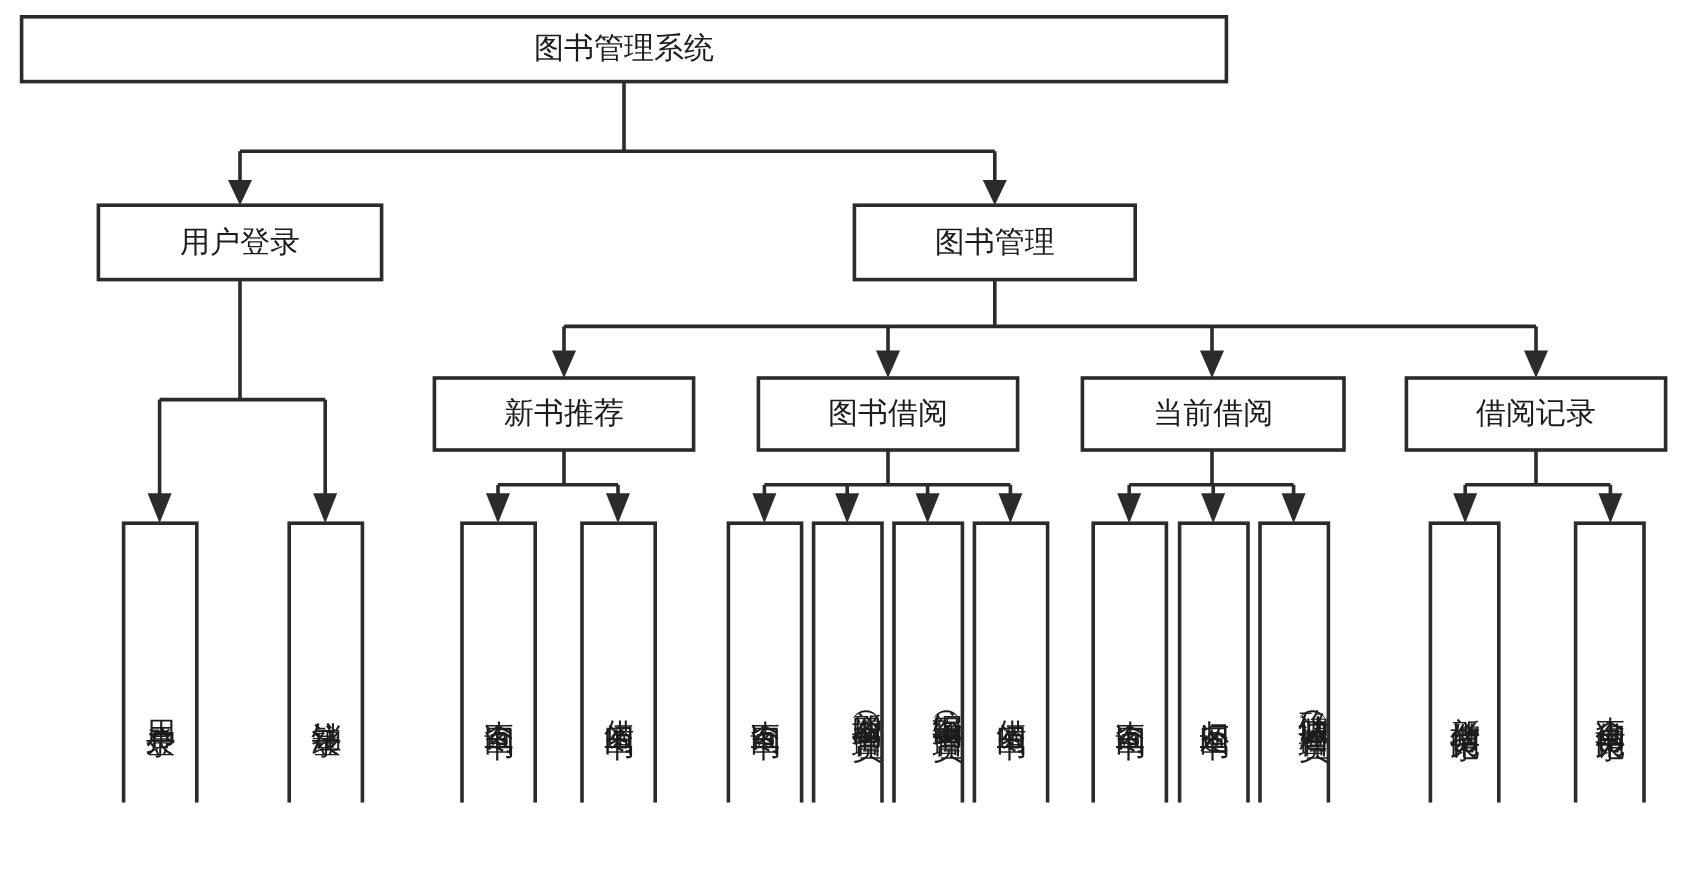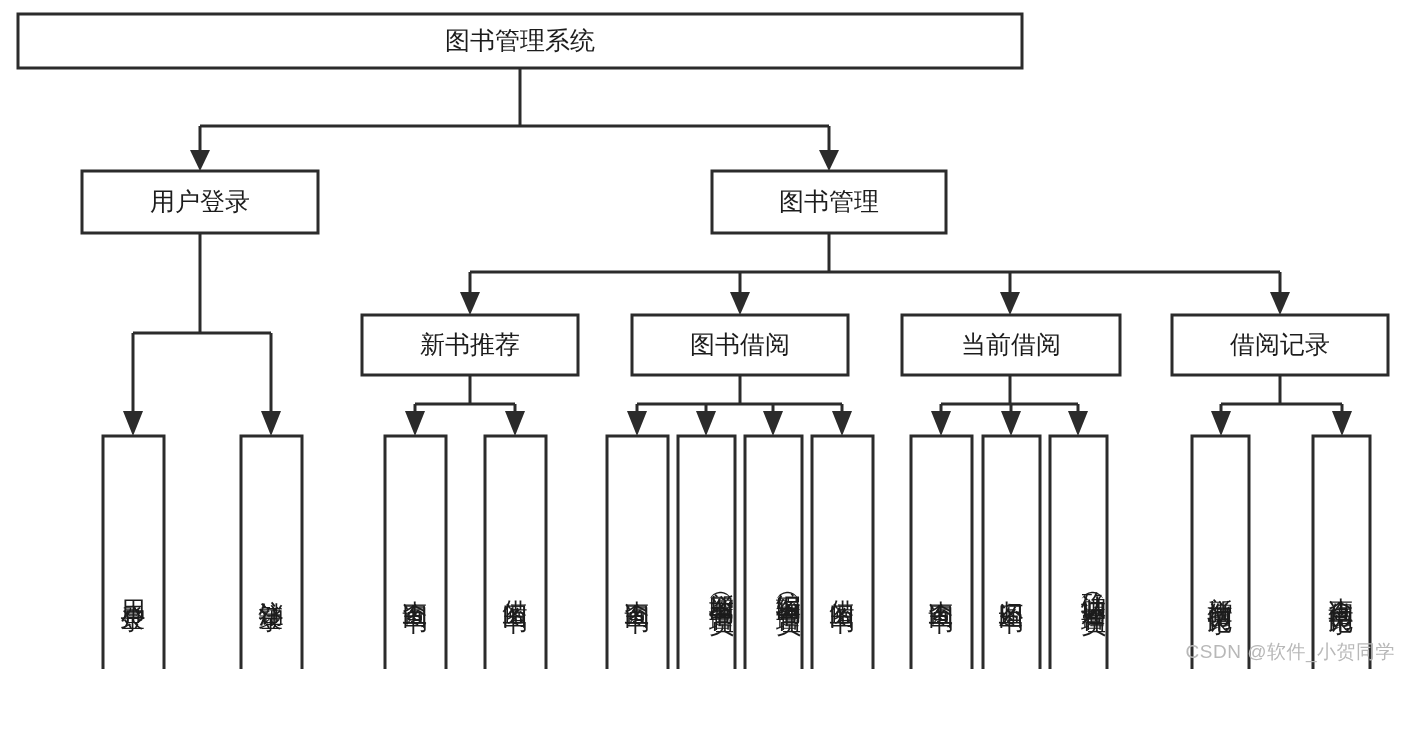--- a/index.html
+++ b/index.html
@@ -192,15 +192,14 @@
   <div class="node-label-v" style="left:607px; top:436px; width:61px; height:299px;">查询图书</div>
   <div class="node-label-v" style="left:678px; top:440px; width:57px; height:291px; align-items:flex-start;">新增图书（管理员）</div>
   <div class="node-label-v" style="left:745px; top:440px; width:57px; height:291px; align-items:flex-start;">编辑图书（管理员）</div>
   <div class="node-label-v" style="left:812px; top:436px; width:61px; height:299px;">借阅图书</div>
   <div class="node-label-v" style="left:911px; top:436px; width:61px; height:299px;">查询图书</div>
   <div class="node-label-v" style="left:983px; top:436px; width:57px; height:299px;">归还图书</div>
   <div class="node-label-v" style="left:1050px; top:440px; width:57px; height:291px; align-items:flex-start;">确认归还（管理员）</div>
   <div class="node-label-v" style="left:1192px; top:436px; width:57px; height:299px;">新增借阅记录</div>
   <div class="node-label-v" style="left:1313px; top:436px; width:57px; height:299px;">查询借阅记录</div>
 
-  <div class="watermark">CSDN @软件_小贺同学</div>
 
 </div>
 
 </body></html>

